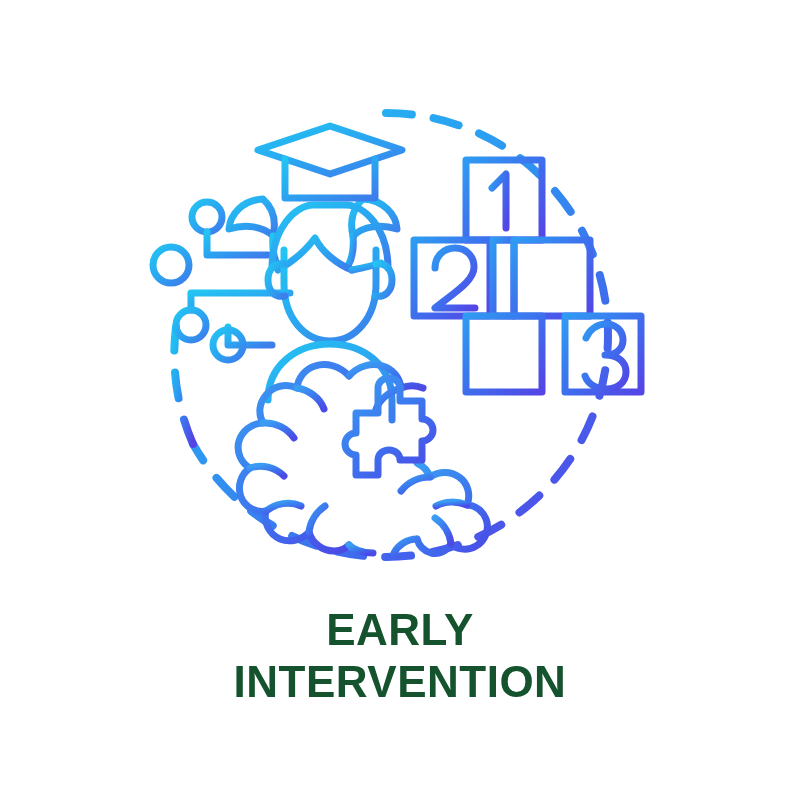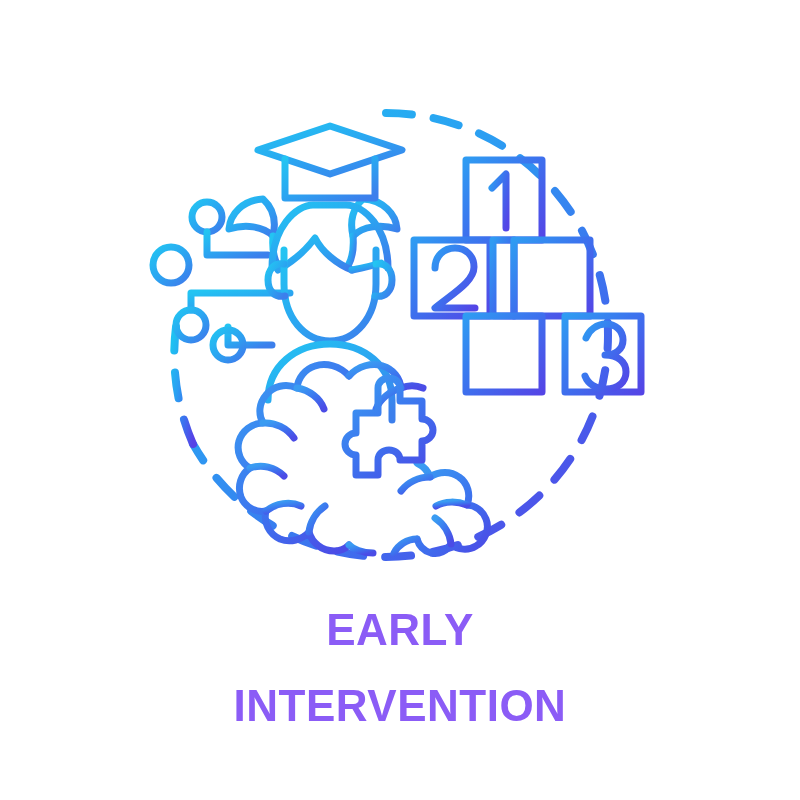--- a/index.html
+++ b/index.html
@@ -31,25 +31,25 @@
     position: absolute;
     left: 0;
     top: 604px;
     width: 800px;
     text-align: center;
     line-height: 1.18;
     letter-spacing: 0.5px;
     font-family: "Liberation Sans", sans-serif;
     font-weight: bold;
     font-size: 44px;
-    color: #8b5cf6;
+    color: #14532d;
     user-select: none;
   }
   .caption .line1 { display: block; }
-  .caption .line2 { display: block; margin-top: 24px; }
+  .caption .line2 { display: block; }
   svg { display: block; }
 </style>
 </head>
 <body>
 
 <div class="canvas">
 
   <div class="illustration">
     <svg viewBox="0 0 800 800" width="800" height="800" aria-hidden="true">
       <defs>

